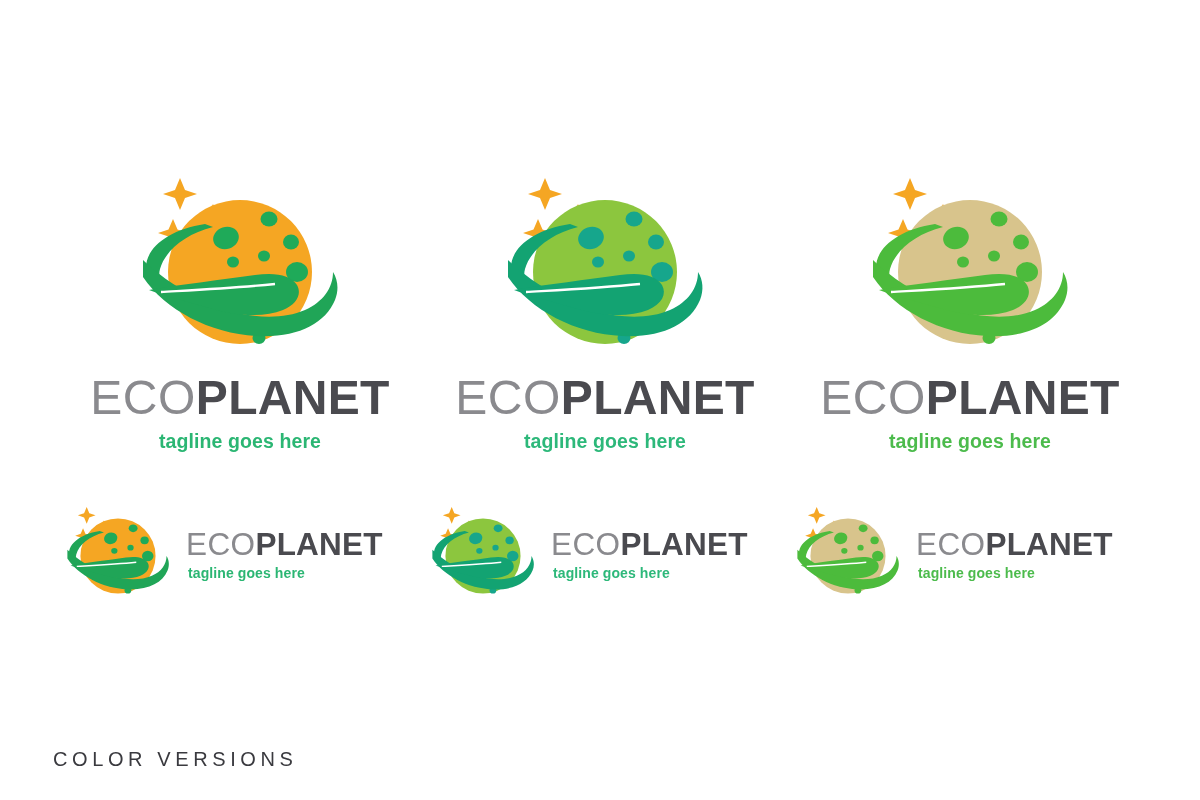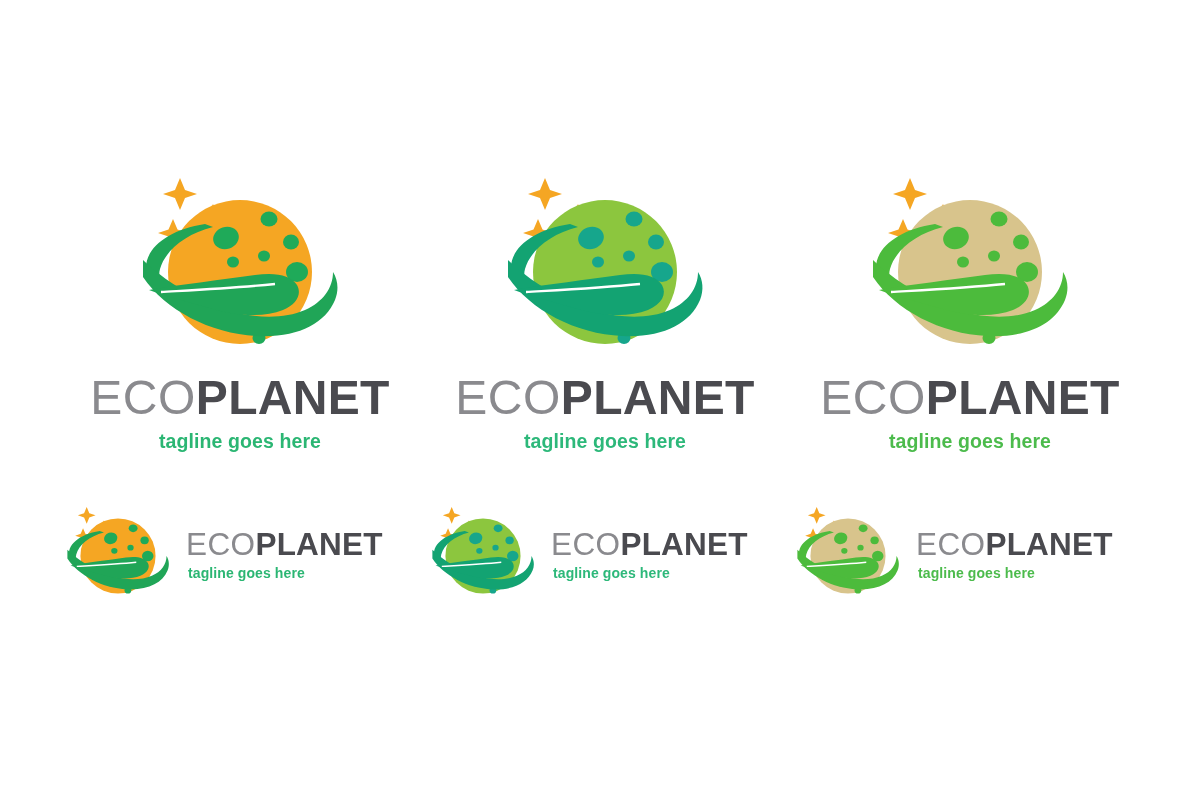--- a/index.html
+++ b/index.html
@@ -331,14 +331,15 @@
       </svg>
     </div>
     <div class="text-small">
       <div class="wordmark-small">
         <span class="eco" style="color: rgb(138, 138, 142);">ECO</span><span class="planet" style="color: rgb(74, 74, 79);">PLANET</span>
       </div>
       <div class="tagline-small" style="color: rgb(76, 187, 76);">tagline goes here</div>
     </div>
   </div>
 
+  <div id="caption">COLOR VERSIONS</div>
 
 </div>
 
 </body></html>

